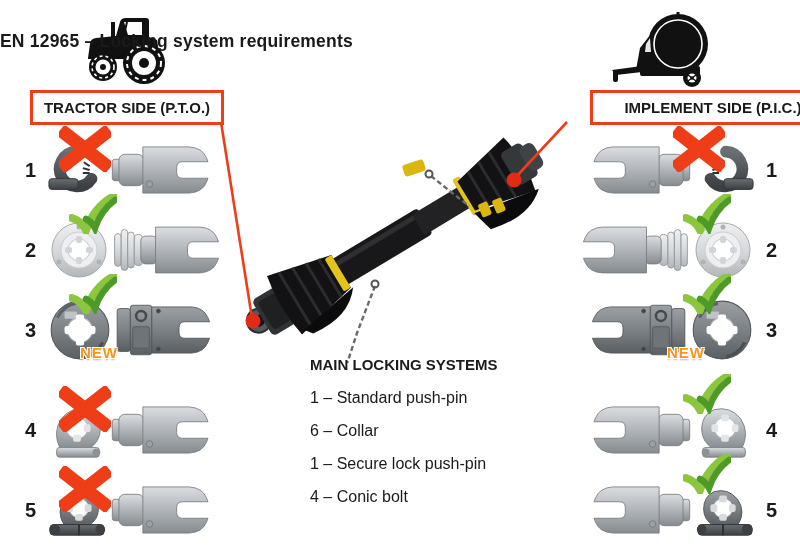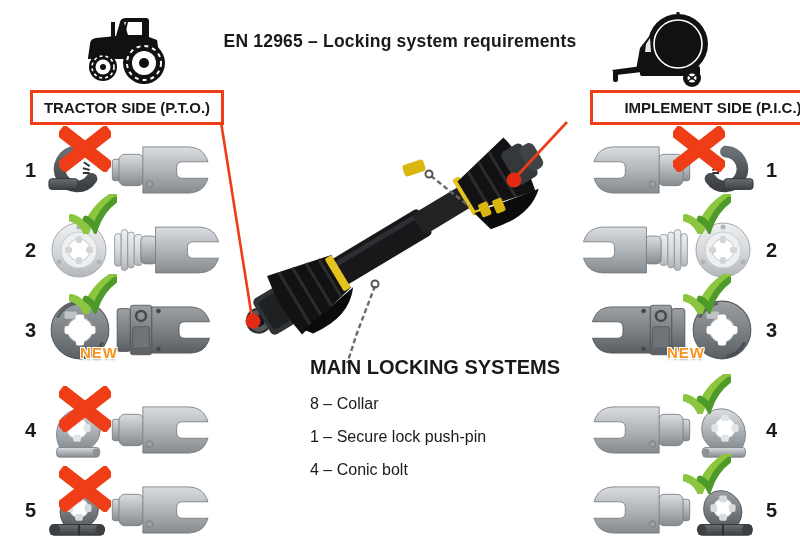--- a/index.html
+++ b/index.html
@@ -1,19 +1,19 @@
 <!DOCTYPE html>
 <html><head>
 <meta charset="utf-8">
 <style>
   html,body{margin:0;padding:0;background:#fff;}
   .page{position:relative;width:800px;height:554px;background:#fff;overflow:hidden;
         font-family:"Liberation Sans",sans-serif;color:#1a1a1a;
         --accent:#EE3D17;--green1:#8CC63F;--green2:#4E9A28;--badge:#F7941D;}
-  .title{position:absolute;top:31px;left:0;right:0;text-align:center;
+  .title{position:absolute;top:31px;left:0;right:0;text-align:left;
          font-size:17.5px;font-weight:bold;letter-spacing:.2px;}
   .hicon{position:absolute;}
   .hicon.tractor{left:80px;top:6px;}
   .hicon.implement{left:606px;top:8px;}
   .side-box{position:absolute;top:90px;border:3px solid var(--accent);background:#fff;
             font-weight:bold;font-size:15px;text-align:center;padding:6px 8px;z-index:4;}
   .side-box.tractor{left:30px;width:172px;text-align:center;}
   .side-box.implement{left:590px;width:192px;padding-left:24px;}
   .overlay{position:absolute;left:0;top:0;z-index:3;pointer-events:none;}
   .shaft{position:absolute;left:225px;top:118px;z-index:1;}
@@ -29,21 +29,21 @@
   .row .mark.cross{top:-4px;left:34px;}
   .row .mark.check{top:-16px;left:44px;}
   .row-right .mark.cross{left:auto;right:52px;}
   .row-right .mark.check{left:auto;right:46px;}
   .badge{position:absolute;top:54px;font-size:15px;font-weight:bold;letter-spacing:1px;
          color:var(--badge);z-index:6;
          text-shadow:-1px -1px 0 #fff,1px -1px 0 #fff,-1px 1px 0 #fff,1px 1px 0 #fff,0 2px 2px rgba(0,0,0,.3);}
   .row-left .badge{left:55px;}
   .row-right .badge{left:auto;right:72px;}
   .legend{position:absolute;left:310px;top:356px;z-index:2;}
-  .legend-title{font-size:20px;font-weight:bold;margin-bottom:16px;}
+  .legend-title{font-size:15px;font-weight:bold;margin-bottom:16px;}
   .legend-item{font-size:16px;margin-bottom:15px;}
   .r1{top:130px}.r2{top:210px}.r3{top:290px}.r4{top:390px}.r5{top:470px}
 </style>
 </head>
 <body>
 
 <div class="page">
 
   <svg width="0" height="0" style="position:absolute" aria-hidden="true">
     <defs>
@@ -381,18 +381,19 @@
         <use href="#sym-interfering"></use>
       </svg>
     <span class="num">5</span>
     <span class="mark check"><svg width="48" height="40">
           <use href="#sym-check"></use>
         </svg></span>
   </div>
 
   <div class="legend">
     <div class="legend-title">MAIN LOCKING SYSTEMS</div>
-    <div class="legend-item">8 – Collar</div>
+    <div class="legend-item">1 – Standard push-pin</div>
+    <div class="legend-item">6 – Collar</div>
     <div class="legend-item">1 – Secure lock push-pin</div>
     <div class="legend-item">4 – Conic bolt</div>
   </div>
 
 </div>
 
 </body></html>

